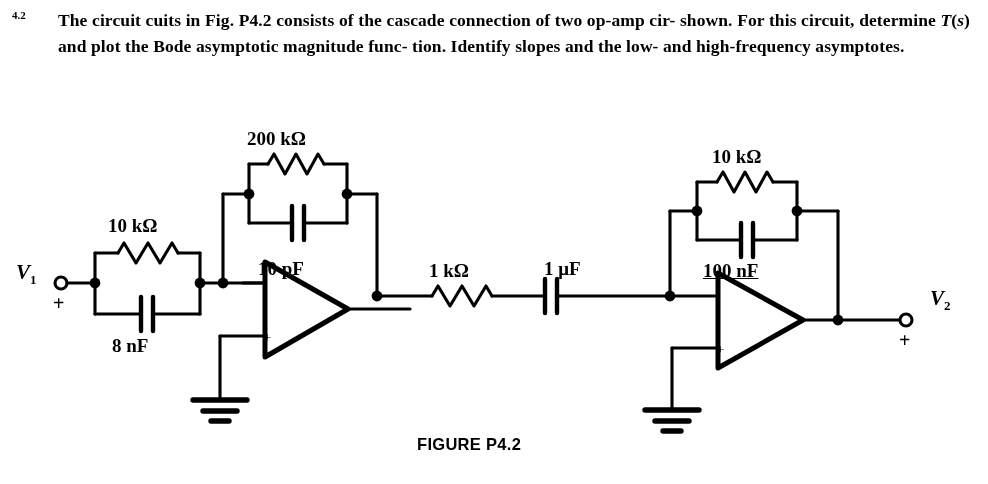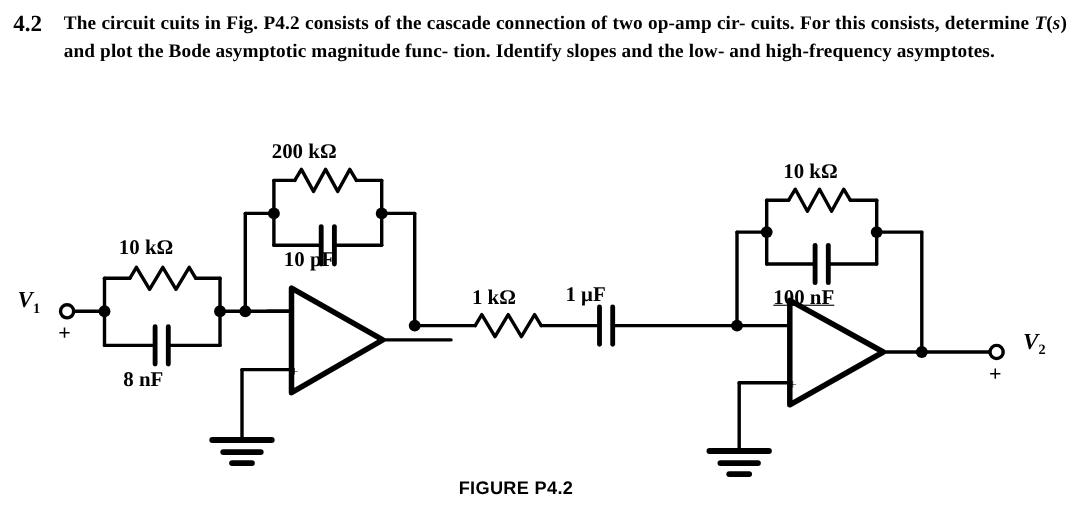--- a/index.html
+++ b/index.html
@@ -21,21 +21,21 @@
     position: absolute;
     left: 0;
     top: 0;
     width: 988px;
     height: 110px;
   }
   #problem-number {
     position: absolute;
     left: 12px;
     top: 9px;
-    font-size: 21px;
+    font-size: 11px;
     font-weight: bold;
     letter-spacing: 0px;
   }
   #problem-text {
     position: absolute;
     left: 58px;
     top: 8px;
     width: 912px;
     font-size: 17.5px;
     line-height: 25.5px;
@@ -91,21 +91,21 @@
     font-family: "Liberation Serif", serif;
   }
 </style>
 </head>
 <body>
 
 <div id="problem-block">
   <div id="problem-number">4.2</div>
   <div id="problem-text">
     <span>The circuit cuits in Fig. P4.2 consists of the cascade connection of two op-amp cir-</span>
-    <span>cuits. For this consists, determine </span><span class="it">T</span><span>(</span><span class="it">s</span><span>) and plot the Bode asymptotic magnitude func-</span>
+    <span>shown. For this circuit, determine </span><span class="it">T</span><span>(</span><span class="it">s</span><span>) and plot the Bode asymptotic magnitude func-</span>
     <span>tion. Identify slopes and the low- and high-frequency asymptotes.</span>
   </div>
 </div>
 
 <div id="figure-area">
 
   <svg id="circuit-svg" width="988" height="374" viewBox="0 0 988 374">
     <g fill="none" stroke="#000000" stroke-width="3.1" stroke-linecap="round" stroke-linejoin="round">
 
       <circle cx="61" cy="173" r="6" fill="#ffffff" stroke="#000000" stroke-width="3.1"></circle>
@@ -212,28 +212,28 @@
     </g>
 
     <text x="264" y="232" font-family="Liberation Serif, serif" font-size="13" fill="#000000">+</text>
     <text x="717" y="244" font-family="Liberation Serif, serif" font-size="13" fill="#000000">+</text>
   </svg>
 
   <div class="res-label" style="left:108px; top:105px;">10 kΩ</div>
   <div class="cap-label" style="left:112px; top:225px;">8 nF</div>
 
   <div class="res-label" style="left:247px; top:18px;">200 kΩ</div>
-  <div class="cap-label" style="left:258px; top:116px;">10 pF</div>
+  <div class="cap-label" style="left:258px; top:148px;">10 pF</div>
 
   <div class="res-label" style="left:429px; top:150px;">1 kΩ</div>
-  <div class="cap-label" style="left:514px; top:148px;">1 μF</div>
+  <div class="cap-label" style="left:544px; top:148px;">1 μF</div>
 
   <div class="res-label" style="left:712px; top:36px;">10 kΩ</div>
   <div class="cap-label" style="left:703px; top:150px;text-decoration:underline;">100 nF</div>
 
   <div class="term-label" style="left:16px; top:150px;"><span>V</span><sub>1</sub></div>
   <div class="plus-sign" style="left:53px; top:182px;">+</div>
 
-  <div class="term-label" style="left:930px; top:188px;"><span>V</span><sub>2</sub></div>
+  <div class="term-label" style="left:930px; top:176px;"><span>V</span><sub>2</sub></div>
   <div class="plus-sign" style="left:899px; top:219px;">+</div>
 
   <div class="fig-caption" style="left:417px; top:325px;text-align:right;">FIGURE P4.2</div>
 </div>
 
 </body></html>

